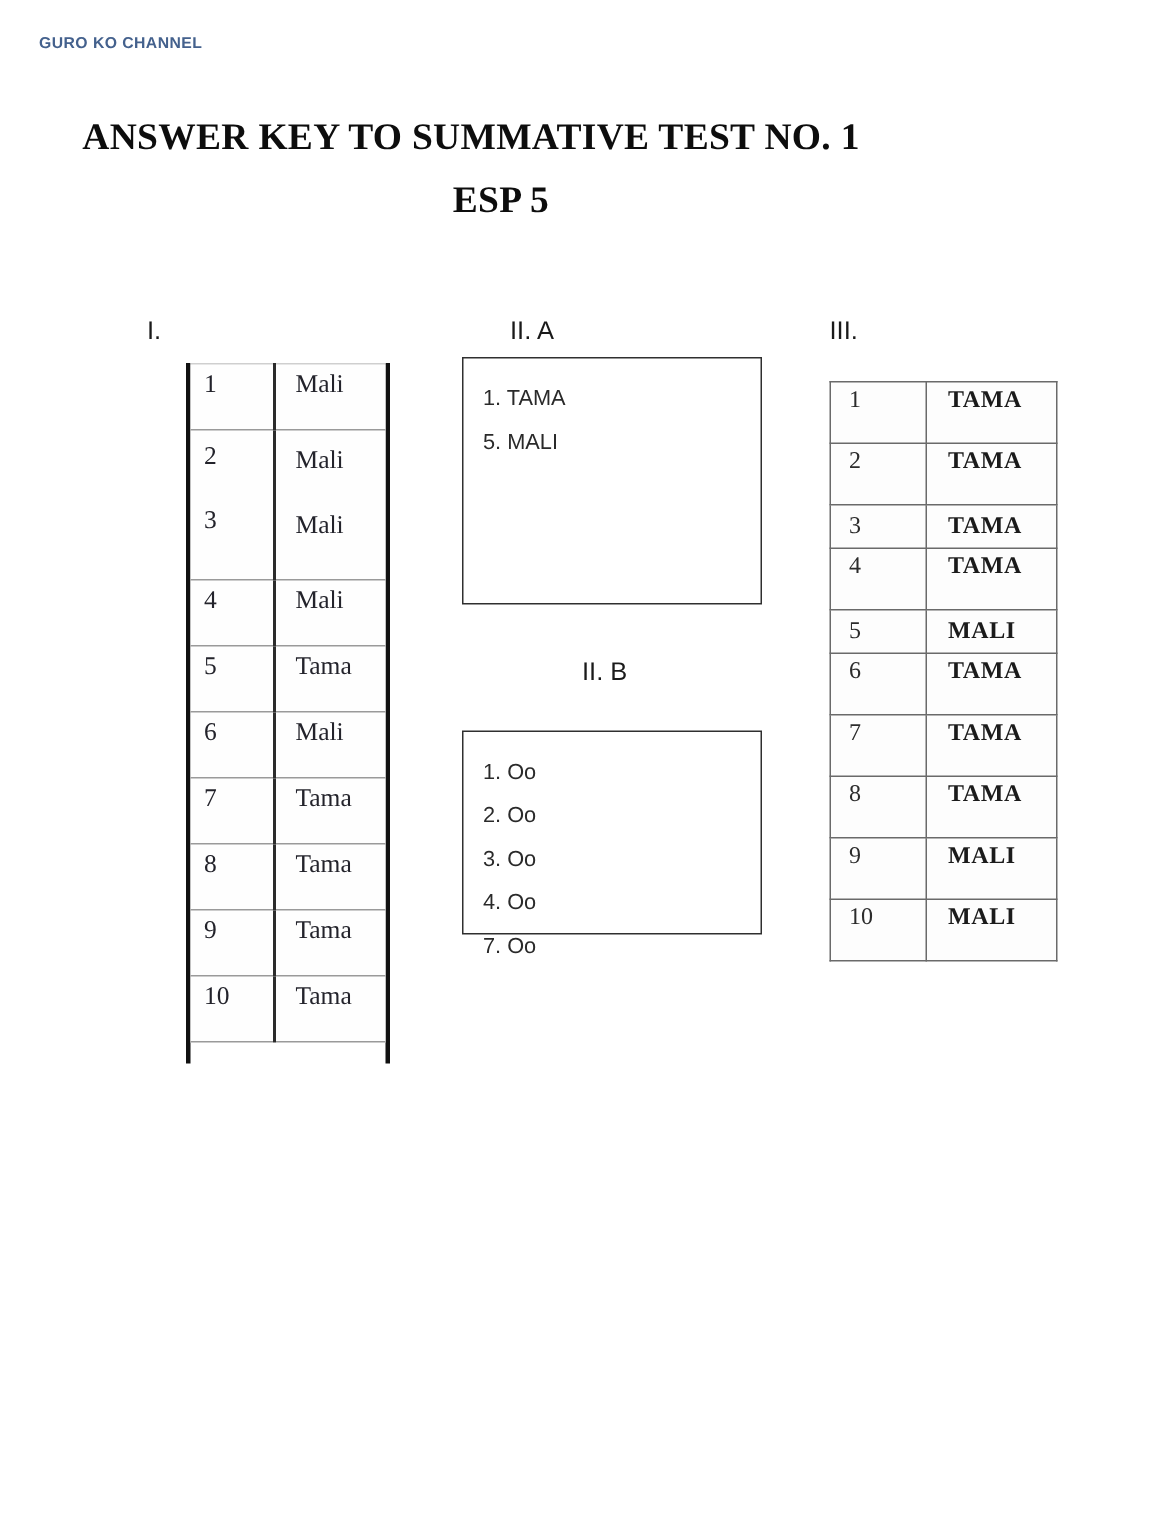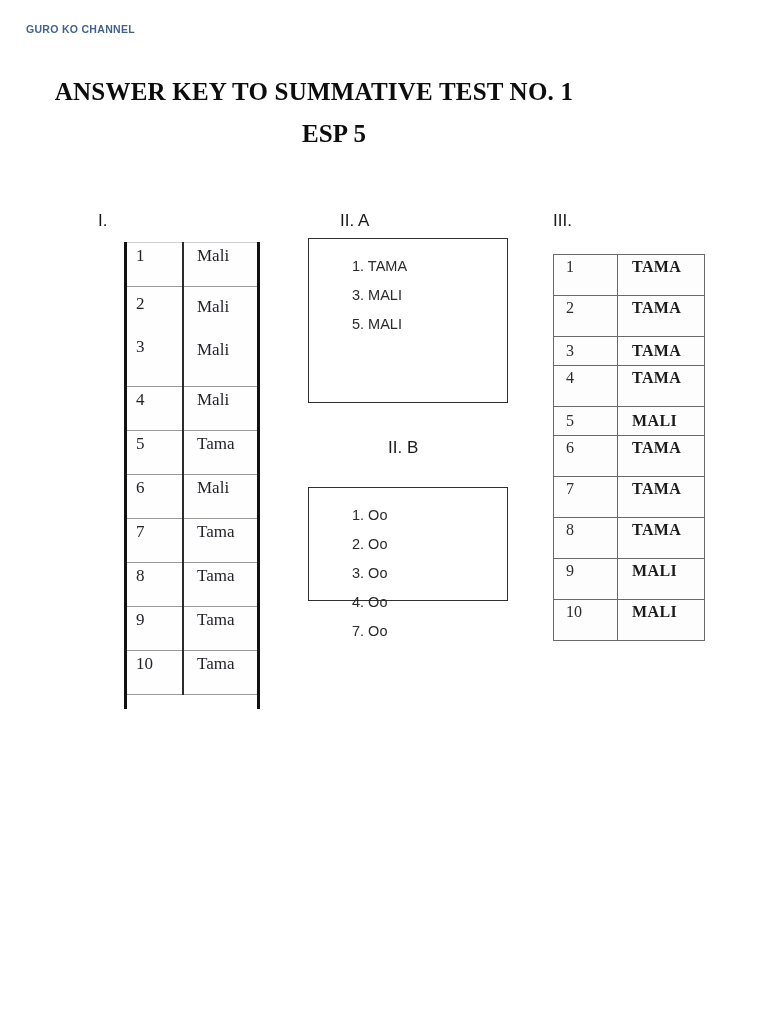--- a/index.html
+++ b/index.html
@@ -109,24 +109,23 @@
     border-left: 0;
     border-right: 0;
   }
 
   
   .list-box {
     position: absolute;
     border: 1px solid #2f2f2f;
     background: #ffffff;
     box-sizing: border-box;
-    padding-left: 30px;
   }
   #box-IIA { left: 308px; top: 238px; width: 200px; height: 165px; }
-  #box-IIB { left: 308px; top: 487px; width: 200px; height: 114px; }
+  #box-IIB { left: 308px; top: 487px; width: 200px; height: 136px; }
   .list-box ul {
     list-style: none;
     margin: 0;
     padding: 13px 0 0 13px;
   }
   .list-box li {
     font-family: "Liberation Sans", sans-serif;
     font-size: 14.5px;
     color: #2a2a2a;
     line-height: 29px;
@@ -228,21 +227,20 @@
     </tbody>
   </table>
   <div class="tail"></div>
 </div>
 
 <div class="section-label" id="label-IIA">II. A</div>
 
 <div class="list-box" id="box-IIA">
   <ul>
     <li>1. TAMA</li>
-    <li>3. MALI</li>
     <li>5. MALI</li>
   </ul>
 </div>
 
 <div class="section-label" id="label-IIB">II. B</div>
 
 <div class="list-box" id="box-IIB">
   <ul>
     <li>1. Oo</li>
     <li>2. Oo</li>

